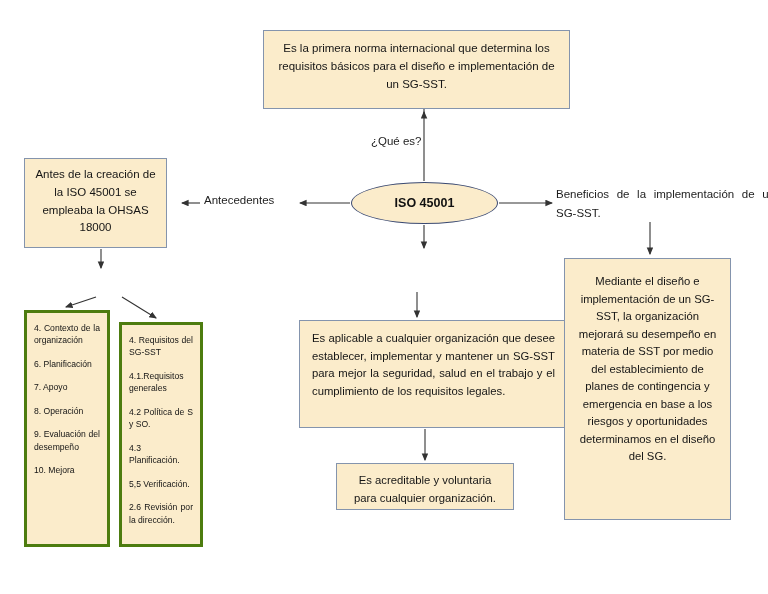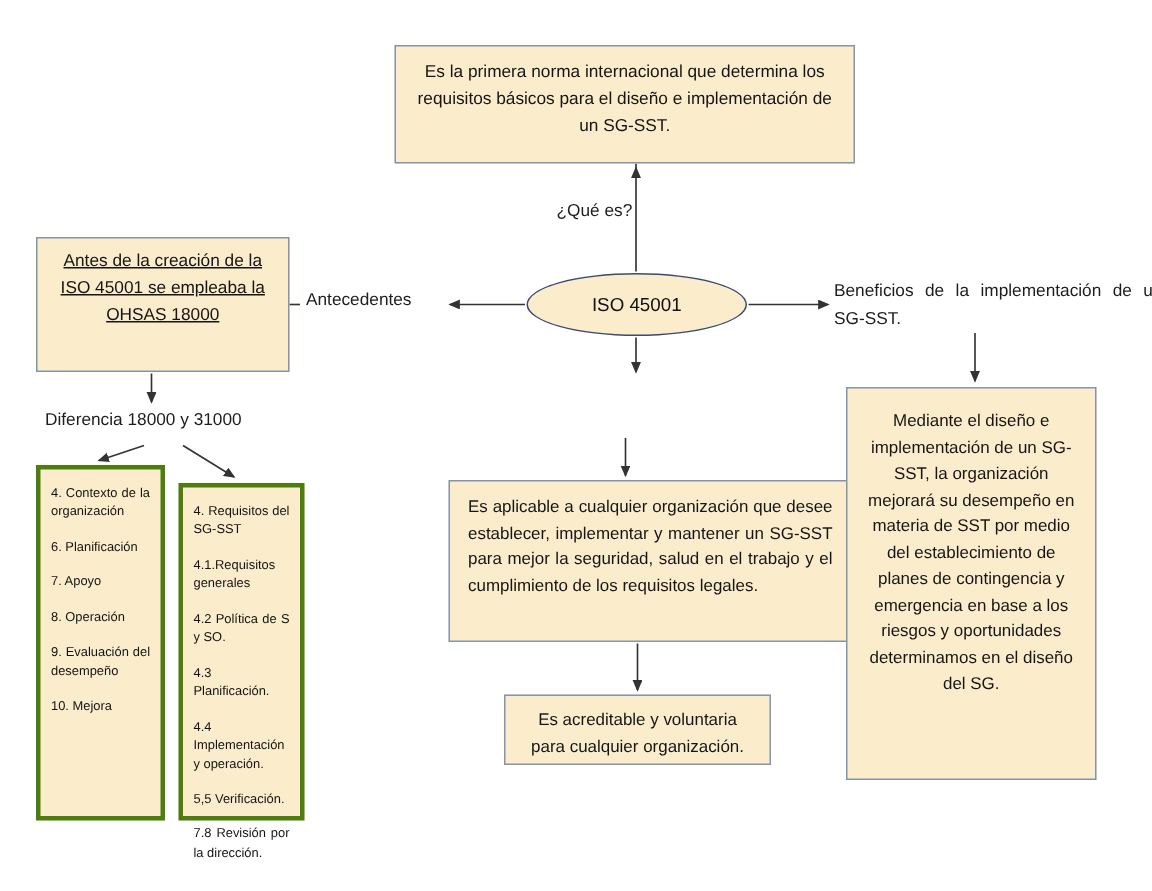--- a/index.html
+++ b/index.html
@@ -26,21 +26,21 @@
   .node.justify{text-align:justify;text-justify:inter-word;}
   .node .pad{padding:8px 10px;}
 
   .ellipse{
     position:absolute;
     box-sizing:border-box;
     background:#fbeccb;
     border:1.5px solid #3b4a72;
     border-radius:50%;
     display:flex;align-items:center;justify-content:center;
-    font-weight:normal;
+    font-weight:bold;
     color:#111;
   }
 
   .label{
     position:absolute;
     color:#1d1d1d;
     line-height:1.65;
   }
   .label.center{text-align:left;}
   .label.justify{text-align:justify;text-justify:inter-word;}
@@ -64,21 +64,21 @@
   
   #top-box{left:247px;top:30px;width:307px;height:79px;font-size:11.5px;}
   #top-box .pad{padding:9px 14px;}
 
   #que-es-label{left:355px;top:132px;width:90px;font-size:11.5px;}
 
   #iso-ellipse{left:335px;top:182px;width:147px;height:42px;font-size:12.5px;}
 
   #antecedentes-label{left:188px;top:191px;width:86px;font-size:11.5px;}
 
-  #left-box{left:8px;top:158px;width:169px;height:90px;font-size:11.5px;text-decoration:underline;}
+  #left-box{left:8px;top:158px;width:143px;height:90px;font-size:11.5px;}
   #left-box .pad{padding:7px 8px;}
 
   #diferencia-label{left:14px;top:271px;width:163px;font-size:11.5px;}
 
   #list-a{left:8px;top:310px;width:86px;height:237px;font-size:8.6px;}
   #list-b{left:103px;top:322px;width:84px;height:225px;font-size:8.6px;}
 
   #objeto-label{left:348px;top:251px;width:120px;font-size:11.5px;}
 
   #mid-box{left:283px;top:320px;width:269px;height:108px;font-size:11.3px;}
@@ -137,39 +137,37 @@
   <div class="ellipse" id="iso-ellipse">
     <span>ISO 45001</span>
   </div>
 
   <div class="label center" id="antecedentes-label">Antecedentes</div>
 
   <div class="node center-text" id="left-box">
     <div class="pad">Antes de la creación de la ISO 45001 se empleaba la OHSAS 18000</div>
   </div>
 
-  <div class="label center" id="diferencia-label">Diferencia 18000 y 31000</div>
 
   <div class="listbox just" id="list-a">
     <span class="li">4. Contexto de la organización</span>
     <span class="li">6. Planificación</span>
     <span class="li">7. Apoyo</span>
     <span class="li">8. Operación</span>
     <span class="li">9. Evaluación del desempeño</span>
     <span class="li">10. Mejora</span>
   </div>
 
   <div class="listbox just" id="list-b">
     <span class="li">4. Requisitos del SG-SST</span>
     <span class="li">4.1.Requisitos generales</span>
     <span class="li">4.2 Política de S y SO.</span>
     <span class="li">4.3 Planificación.</span>
-    <span class="li">4.4 Implementación y operación.</span>
     <span class="li">5,5 Verificación.</span>
-    <span class="li">7.8 Revisión por la dirección.</span>
+    <span class="li">2.6 Revisión por la dirección.</span>
   </div>
 
 
   <div class="node justify" id="mid-box">
     <div class="pad">Es aplicable a cualquier organización que desee establecer, implementar y mantener un SG-SST para mejor la seguridad, salud en el trabajo y el cumplimiento de los requisitos legales.</div>
   </div>
 
   <div class="node center-text" id="acreditable-box">
     <div class="pad">Es acreditable y voluntaria para cualquier organización.</div>
   </div>

